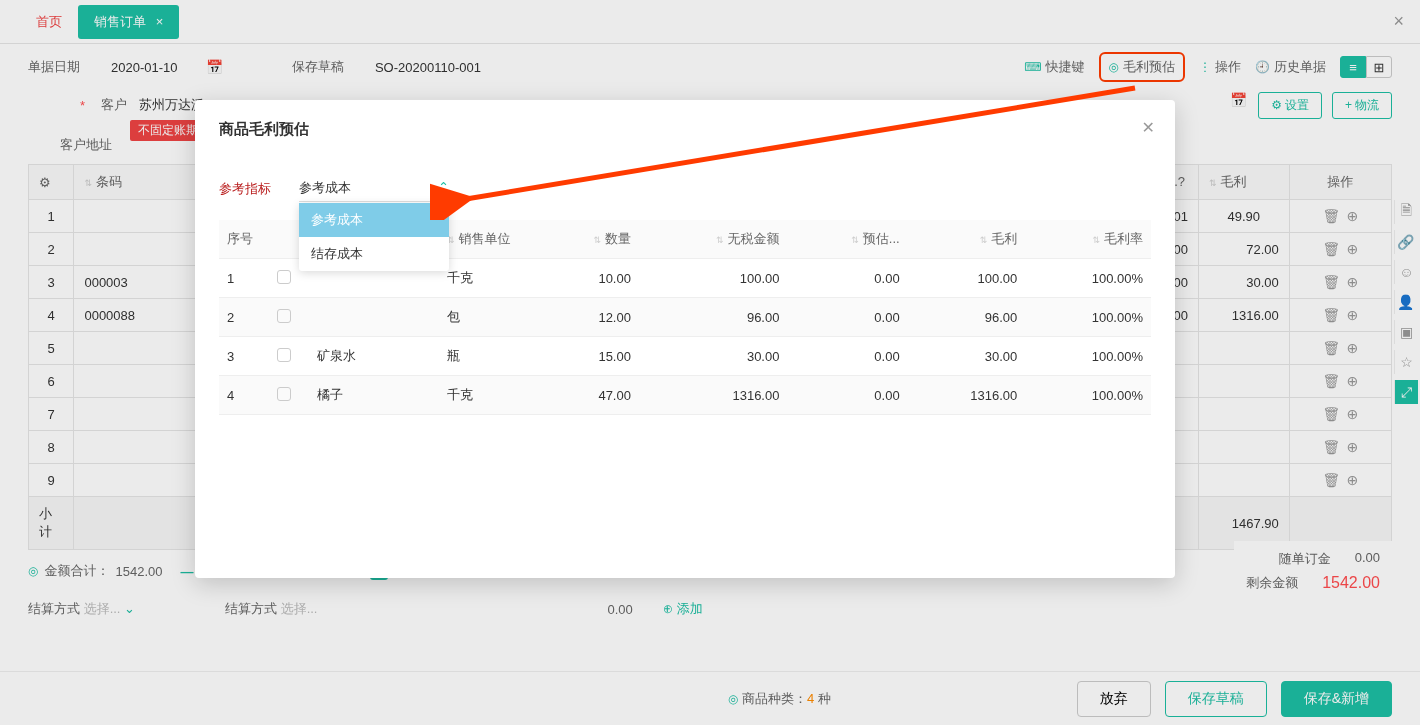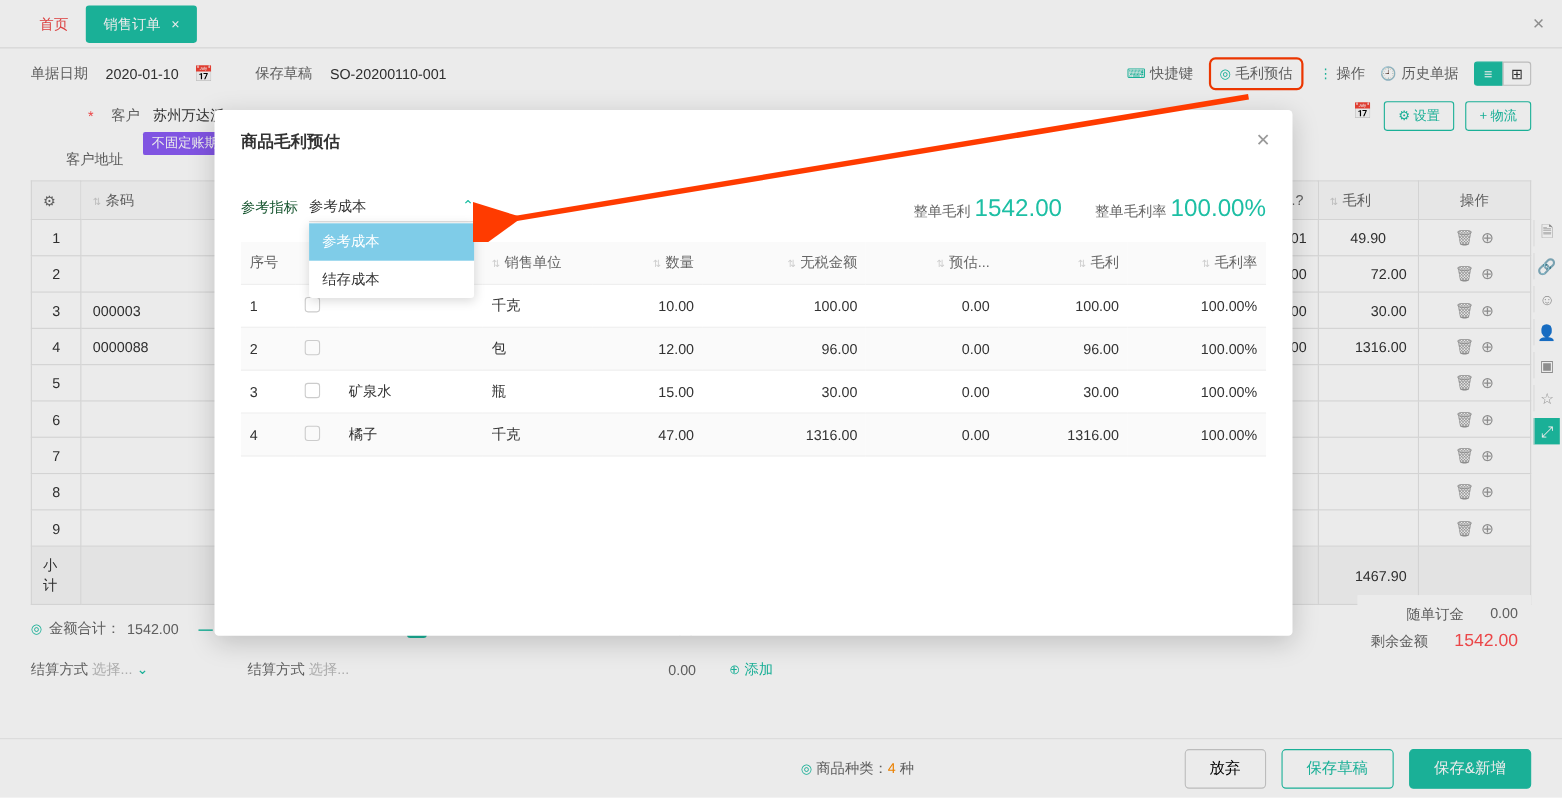--- a/index.html
+++ b/index.html
@@ -6,40 +6,40 @@
 body { font-family: -apple-system, "Helvetica Neue", Arial, sans-serif; font-size: 13px; color: #333; background: #fff; width: 1420px; height: 725px; overflow: hidden; position: relative; }
 
 
 .top-tabs { display: flex; align-items: center; height: 44px; padding: 0 20px; border-bottom: 1px solid #e5e5e5; position: relative; }
 .tab { padding: 8px 16px; cursor: pointer; color: #ef4444; }
 .tab.active { background: #1dbfa4; color: #fff; border-radius: 3px; }
 .tab-close { margin-left: 6px; }
 .top-close { position: absolute; right: 16px; font-size: 18px; color: #999; cursor: pointer; }
 
 
-.doc-header { display: flex; align-items: center; padding: 14px 28px; gap: 10px; position: relative; }
+.doc-header { display: flex; align-items: center; padding: 14px 28px; gap: 25px; position: relative; }
 .doc-header .lbl { color: #666; margin-right: 6px; }
 .doc-header .date-val { color: #333; margin-right: 4px; }
 .cal-icon { color: #1dbfa4; font-size: 14px; }
 .doc-header .right-tools { position: absolute; right: 28px; display: flex; align-items: center; gap: 14px; }
 .tool-link { color: #666; cursor: pointer; display: inline-flex; align-items: center; gap: 4px; font-size: 13px; }
 .tool-icon { color: #1dbfa4; font-size: 12px; }
 .highlight-box { border: 2px solid #ff3b00; border-radius: 6px; padding: 4px 8px; }
 .tool-link.highlighted .tool-icon { color: #1dbfa4; }
 .view-toggle { display: inline-flex; }
 .view-toggle span { width: 26px; height: 22px; display: inline-flex; align-items: center; justify-content: center; border: 1px solid #ccc; }
 .view-toggle span:first-child { background: #1dbfa4; color: #fff; border-color: #1dbfa4; border-radius: 3px 0 0 3px; }
 .view-toggle span:last-child { border-radius: 0 3px 3px 0; }
 
 
 .cust-row { padding: 6px 28px 6px 80px; display: flex; align-items: center; gap: 12px; position: relative; }
 .req-star { color: #ff4d4f; margin-right: 4px; }
 .cust-lbl { color: #666; }
 .cust-val { color: #333; }
-.badge-red { background: #8b5cf6; color: #fff; padding: 2px 8px; font-size: 12px; border-radius: 2px; position: absolute; left: 130px; top: 30px; }
+.badge-red { background: #ef4444; color: #fff; padding: 2px 8px; font-size: 12px; border-radius: 2px; position: absolute; left: 130px; top: 30px; }
 .cust-right { position: absolute; right: 28px; display: flex; gap: 10px; }
 .btn-outline { border: 1px solid #1dbfa4; color: #1dbfa4; background: #fff; padding: 4px 12px; border-radius: 3px; cursor: pointer; font-size: 12px; display: inline-flex; align-items: center; gap: 3px; }
 
 
 .addr-row { padding: 16px 28px 10px 60px; color: #666; }
 
 
 .bg-table-wrap { padding: 0 28px; }
 .bg-table { width: 100%; border-collapse: collapse; table-layout: fixed; }
 .bg-table th, .bg-table td { border: 1px solid #e5e5e5; padding: 8px 10px; font-size: 13px; text-align: left; height: 32px; }
@@ -79,21 +79,21 @@
 .right-rail { position: absolute; right: 0; top: 200px; width: 26px; display: flex; flex-direction: column; gap: 6px; }
 .rail-ic { width: 24px; height: 24px; display: flex; align-items: center; justify-content: center; color: #999; border-left: 1px solid #eee; cursor: pointer; font-size: 14px; }
 .rail-ic.active { background: #1dbfa4; color: #fff; }
 
 
 .modal-mask { position: absolute; inset: 0; background: rgba(0,0,0,0.08); }
 .modal { position: absolute; top: 100px; left: 195px; width: 980px; height: 478px; background: #fff; border-radius: 4px; box-shadow: 0 6px 24px rgba(0,0,0,0.18); padding: 20px 24px; }
 .modal-title { font-size: 15px; font-weight: 600; color: #333; }
 .modal-close { position: absolute; top: 18px; right: 20px; color: #999; cursor: pointer; font-size: 16px; }
 .modal-filter-row { display: flex; align-items: center; margin-top: 36px; }
-.modal-filter-row .lbl { color: #14532d; margin-right: 10px; }
+.modal-filter-row .lbl { color: #b91c1c; margin-right: 28px; }
 .select-box { position: relative; width: 150px; border-bottom: 1px solid #ddd; padding: 4px 0; cursor: pointer; }
 .select-box .val { color: #333; }
 .select-box .chev { position: absolute; right: 0; color: #1dbfa4; transform: rotate(180deg); }
 .dropdown { position: absolute; top: 28px; left: 0; width: 150px; background: #fff; box-shadow: 0 2px 10px rgba(0,0,0,0.15); border-radius: 3px; z-index: 10; }
 .dropdown .opt { padding: 8px 12px; cursor: pointer; }
 .dropdown .opt.selected { background: #7fcce8; color: #fff; }
 .modal-summary { margin-left: auto; display: flex; align-items: baseline; gap: 30px; }
 .modal-summary .lbl2 { color: #666; font-size: 13px; }
 .modal-summary .big { color: #1dbfa4; font-size: 22px; font-weight: 500; }
 
@@ -333,24 +333,20 @@
   <div class="modal-filter-row">
     <span class="lbl">参考指标</span>
     <div class="select-box">
       <span class="val">参考成本</span>
       <span class="chev">⌄</span>
       <div class="dropdown">
         <div class="opt selected">参考成本</div>
         <div class="opt">结存成本</div>
       </div>
     </div>
-    <div class="modal-summary">
-      <span><span class="lbl2">整单毛利</span> <span class="big">1542.00</span></span>
-      <span><span class="lbl2">整单毛利率</span> <span class="big">100.00%</span></span>
-    </div>
   </div>
 
   <table class="modal-table">
     <thead>
       <tr>
         <th style="width:50px">序号</th>
         <th style="width:40px"></th>
         <th style="width:130px"></th>
         <th style="width:100px"><span class="sort-ic">⇅</span><span>销售单位</span></th>
         <th><span class="sort-ic">⇅</span><span>数量</span></th>

